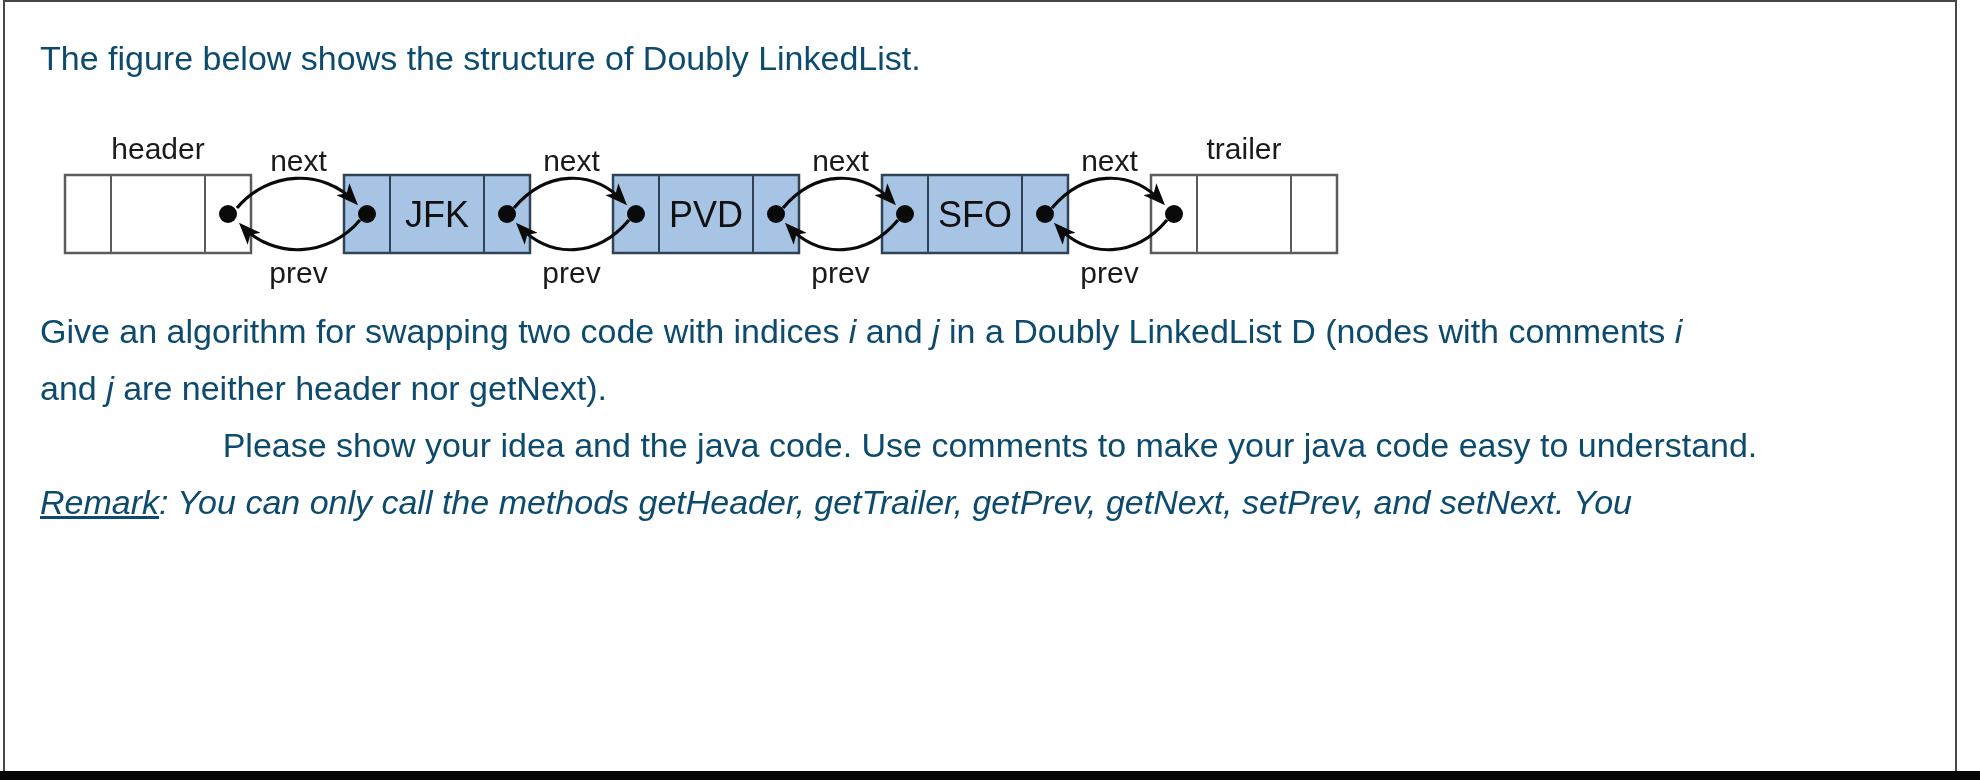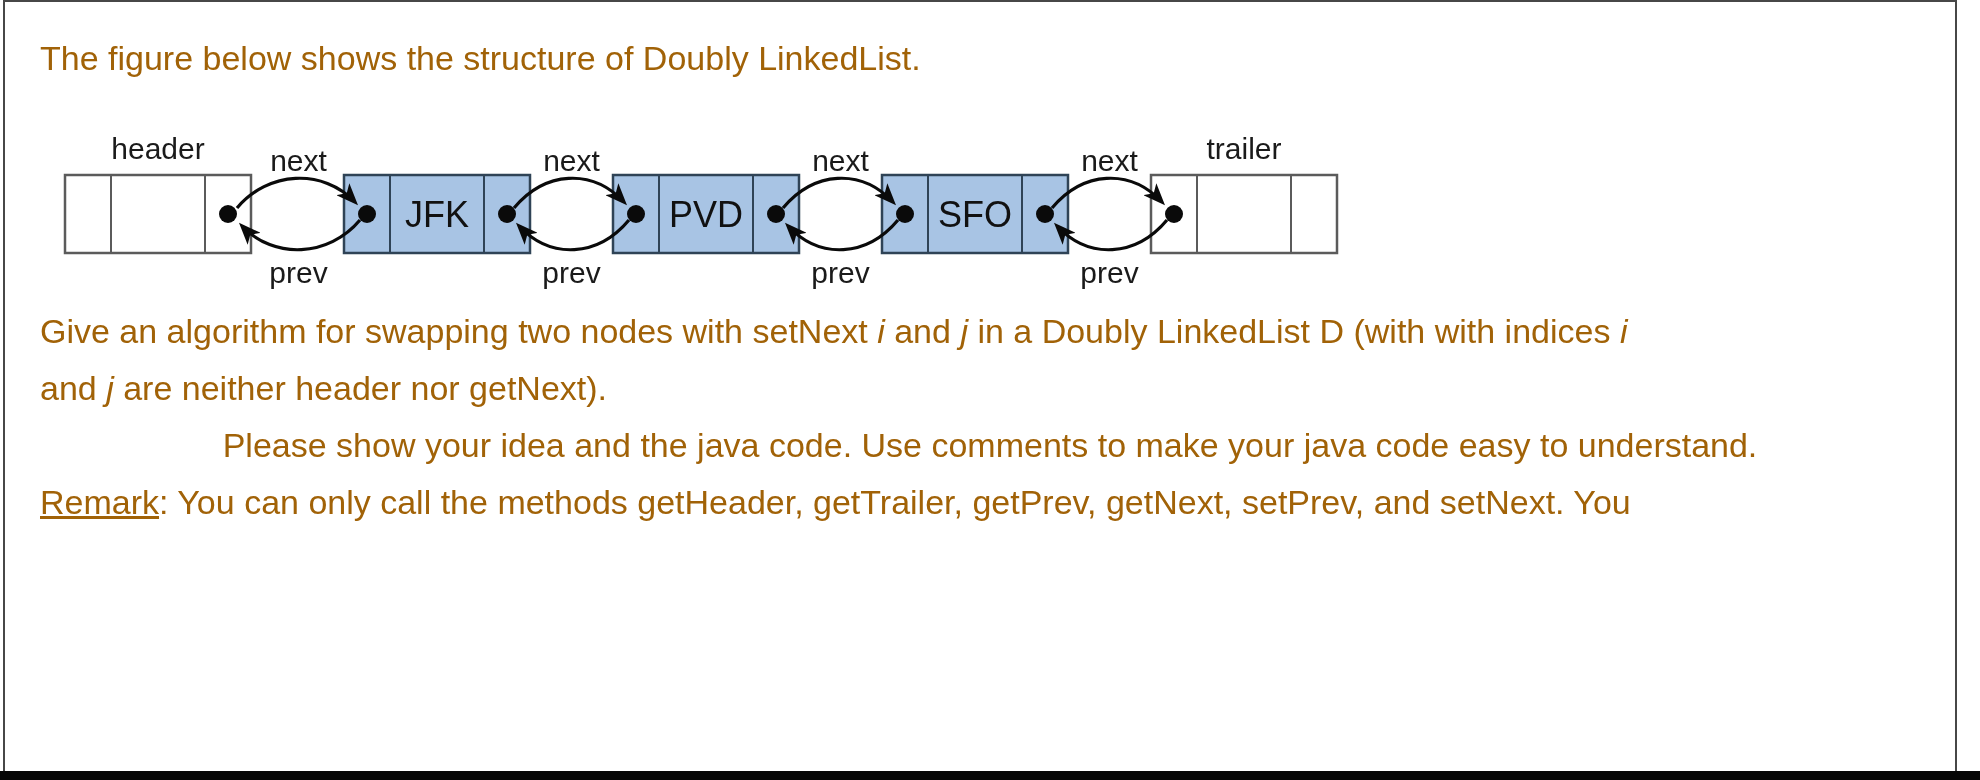--- a/index.html
+++ b/index.html
@@ -2,26 +2,26 @@
 <html><head>
 <meta charset="utf-8">
 <style>
   html,body{margin:0;padding:0;background:#ffffff;}
   body{font-family:"Liberation Sans",sans-serif;}
   .page{position:relative;width:1980px;height:780px;background:#ffffff;overflow:hidden;}
   .frame-top{position:absolute;left:3px;top:0;width:1954px;height:2px;background:#474747;}
   .frame-left{position:absolute;left:3px;top:0;width:2px;height:773px;background:#474747;}
   .frame-right{position:absolute;left:1955px;top:0;width:2px;height:773px;background:#474747;}
   .frame-bottom{position:absolute;left:0;top:771px;width:1980px;height:9px;background:#060606;}
-  .content{position:absolute;left:40px;top:30px;width:1900px;color:#a16207;
+  .content{position:absolute;left:40px;top:30px;width:1900px;color:#0c4a6e;
            font-size:34px;line-height:57px;}
   .content p{margin:0;white-space:nowrap;}
   .para-task{margin-top:18px;}
   .para-instruction{margin-top:40px;text-align:center;}
-  .para-remark{margin-top:36px;}
+  .para-remark{margin-top:36px;font-style:italic;}
   .it{font-style:italic;}
   .u{text-decoration:underline;}
   .diagram-svg{display:block;margin-top:28px;}
 </style>
 </head>
 <body>
 
 <div class="page">
   <div class="frame-top"></div>
   <div class="frame-left"></div>
@@ -76,17 +76,17 @@
         <path d="M 743 93 C 774 56, 821 53, 853 87" fill="none" stroke="#0a0a0a" stroke-width="3.2" marker-end="url(#ah)"></path>
         <path d="M 858 105 C 827 142, 780 145, 748 111" fill="none" stroke="#0a0a0a" stroke-width="3.2" marker-end="url(#ah)"></path>
         <text x="800.5" y="56" text-anchor="middle" font-size="30" fill="#1a1a1a" font-family="&quot;Liberation Sans&quot;, sans-serif">next</text>
         <text x="800.5" y="168" text-anchor="middle" font-size="30" fill="#1a1a1a" font-family="&quot;Liberation Sans&quot;, sans-serif">prev</text>
         <path d="M 1012 93 C 1043 56, 1090 53, 1122 87" fill="none" stroke="#0a0a0a" stroke-width="3.2" marker-end="url(#ah)"></path>
         <path d="M 1127 105 C 1096 142, 1049 145, 1017 111" fill="none" stroke="#0a0a0a" stroke-width="3.2" marker-end="url(#ah)"></path>
         <text x="1069.5" y="56" text-anchor="middle" font-size="30" fill="#1a1a1a" font-family="&quot;Liberation Sans&quot;, sans-serif">next</text>
         <text x="1069.5" y="168" text-anchor="middle" font-size="30" fill="#1a1a1a" font-family="&quot;Liberation Sans&quot;, sans-serif">prev</text>
       </svg>
 
-    <p class="para-task"><span>Give an algorithm for swapping two nodes with setNext </span><span class="it">i</span><span> and </span><span class="it">j</span><span> in a Doubly LinkedList D (with with indices </span><span class="it">i</span><br><span>and </span><span class="it">j</span><span> are neither header nor getNext).</span></p>
+    <p class="para-task"><span>Give an algorithm for swapping two code with indices </span><span class="it">i</span><span> and </span><span class="it">j</span><span> in a Doubly LinkedList D (nodes with comments </span><span class="it">i</span><br><span>and </span><span class="it">j</span><span> are neither header nor getNext).</span></p>
     <p class="para-instruction"><span>Please show your idea and the java code. Use comments to make your java code easy to understand.</span></p>
     <p class="para-remark"><span class="u">Remark</span><span>: You can only call the methods getHeader, getTrailer, getPrev, getNext, setPrev, and setNext. You</span><br></p>
   </div>
 </div>
 
 </body></html>

